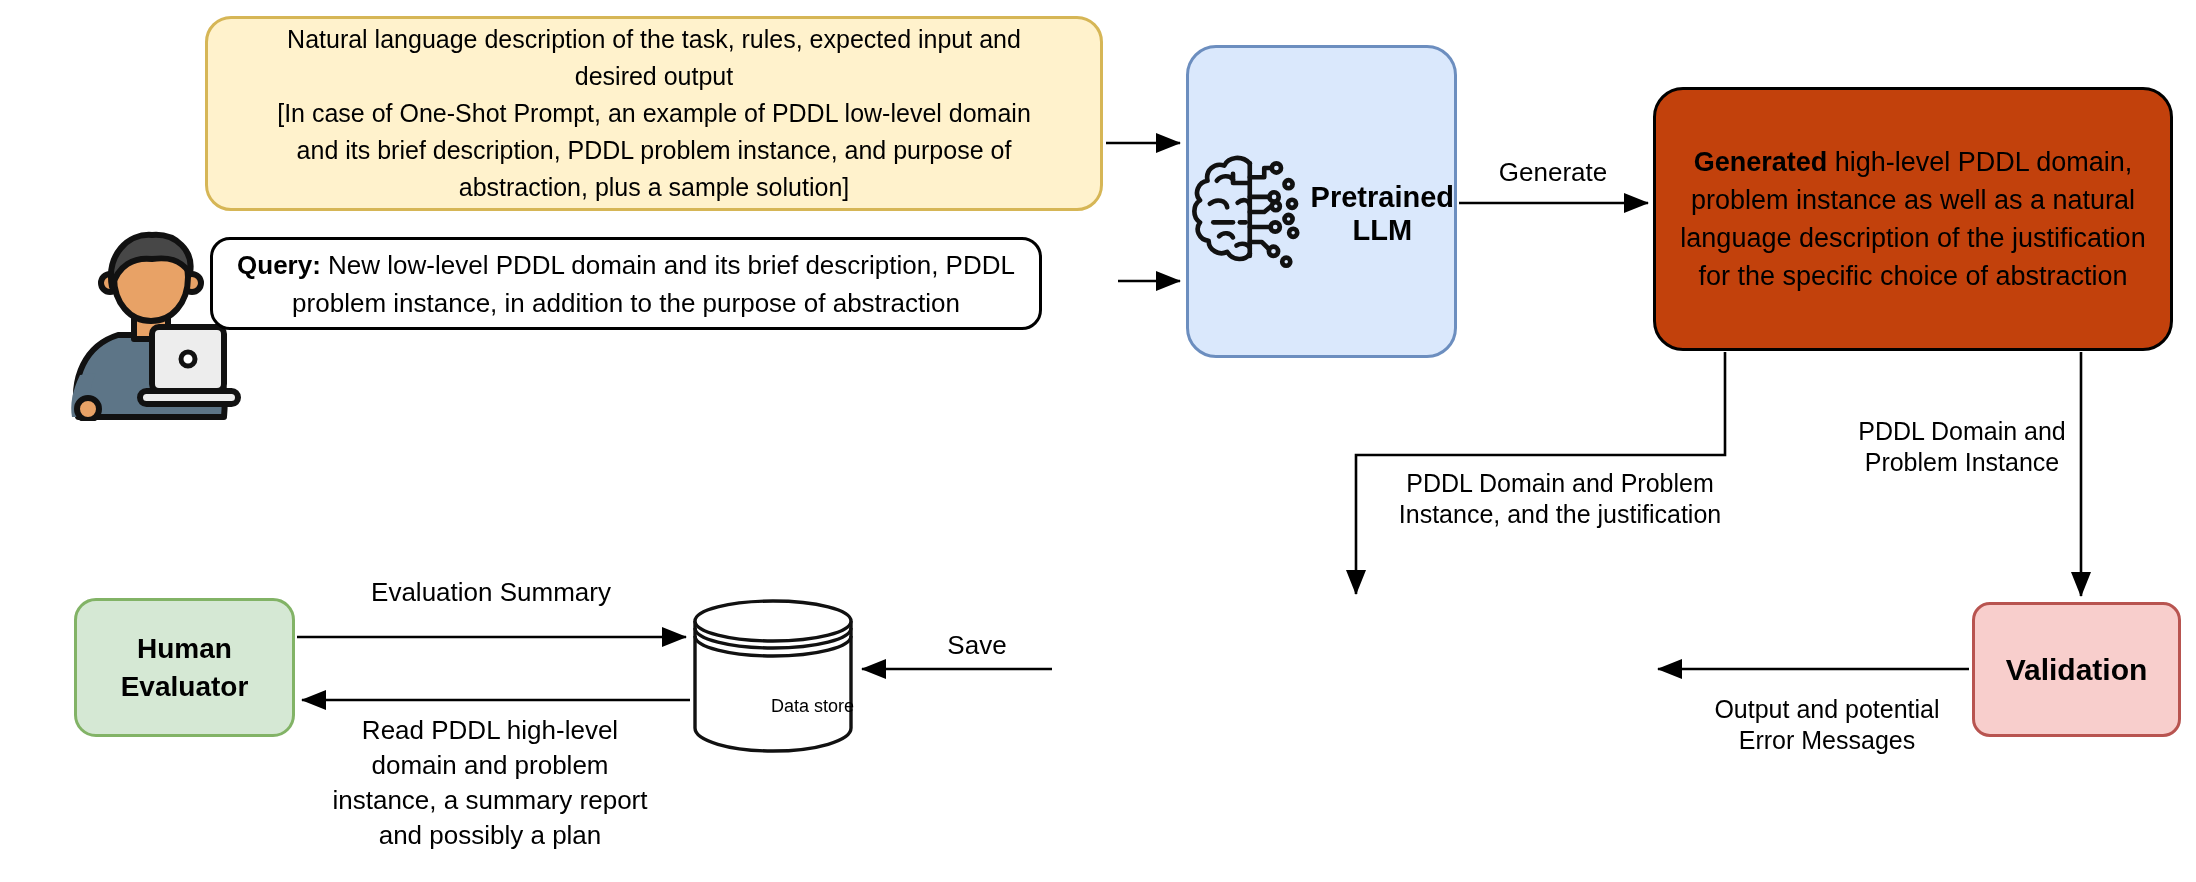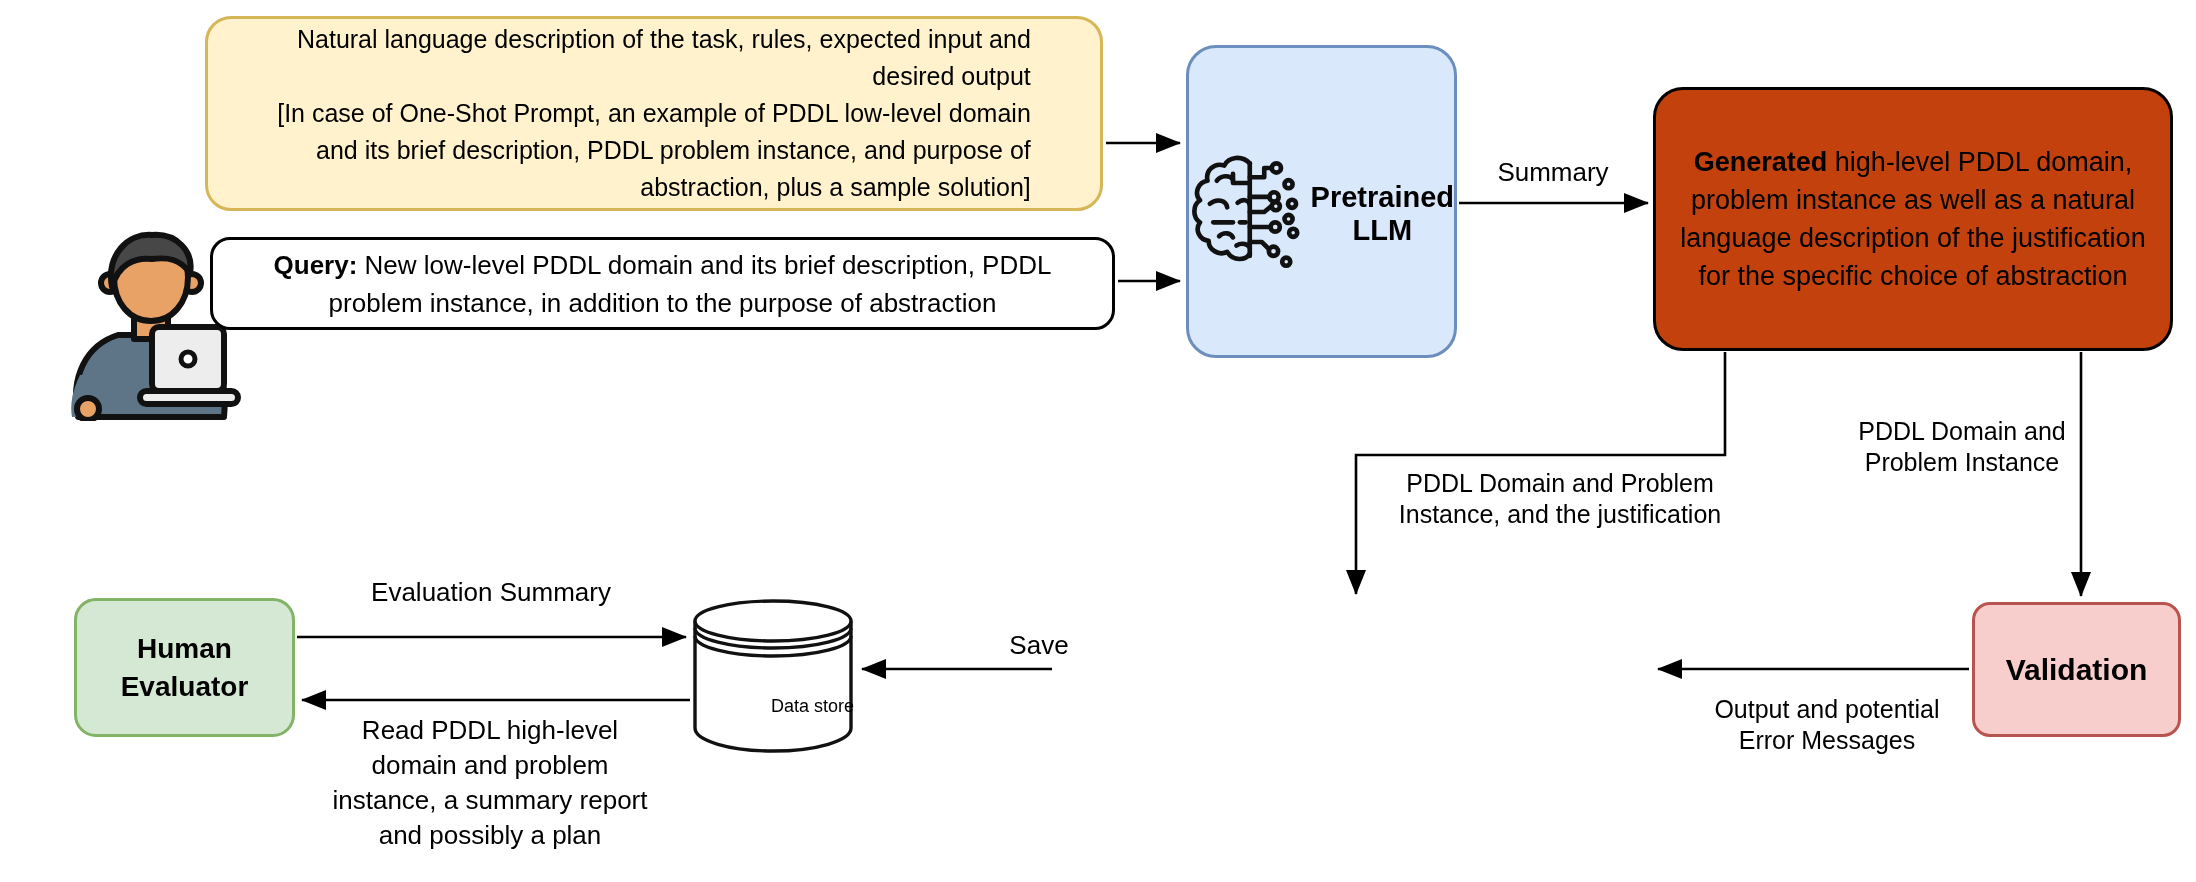--- a/index.html
+++ b/index.html
@@ -1,21 +1,21 @@
 <!DOCTYPE html>
 <html><head>
 <meta charset="utf-8">
 <style>
   html,body{margin:0;padding:0;background:#ffffff;}
   body{font-family:"Liberation Sans","DejaVu Sans",sans-serif;color:#000;}
   #canvas{position:relative;width:2196px;height:882px;background:#fff;overflow:hidden;}
   .abs{position:absolute;box-sizing:border-box;}
   .node{display:flex;align-items:center;justify-content:center;text-align:center;white-space:pre-line;}
-  .prompt-box{left:205px;top:16px;width:898px;height:195px;background:#FFF2CC;border:3px solid #D6B656;border-radius:26px;font-size:25px;line-height:37px;padding:0 18px;text-align:right;}
-  .query-box{left:210px;top:237px;width:905px;height:93px;background:#fff;border:3px solid #000;border-radius:20px;font-size:26px;line-height:38px;padding:0 14px;}
+  .prompt-box{left:205px;top:16px;width:898px;height:195px;background:#FFF2CC;border:3px solid #D6B656;border-radius:26px;font-size:25px;line-height:37px;padding:0 18px;}
+  .query-box{left:210px;top:237px;width:832px;height:93px;background:#fff;border:3px solid #000;border-radius:20px;font-size:26px;line-height:38px;padding:0 14px;}
   .llm-box{left:1186px;top:45px;width:271px;height:313px;background:#DAE8FC;border:3px solid #6C8EBF;border-radius:30px;flex-direction:row;justify-content:flex-start;padding-top:18px;}
   .llm-label{font-weight:bold;font-size:29px;margin-top:6px;}
   .generated-box{left:1653px;top:87px;width:520px;height:264px;background:#c2410c;border:3px solid #000;border-radius:30px;font-size:27px;line-height:38px;padding:0 10px;}
   .validation-box{left:1972px;top:602px;width:209px;height:135px;background:#F8CECC;border:3px solid #B85450;border-radius:18px;font-weight:bold;font-size:30px;}
   .result-box{left:1055px;top:602px;width:596px;height:135px;background:#fff;border:3px solid #000;border-radius:24px;font-size:26px;line-height:37px;padding:0 8px;}
   .human-box{left:74px;top:598px;width:221px;height:139px;background:#D5E8D4;border:3px solid #82B366;border-radius:22px;font-weight:bold;font-size:28px;line-height:38px;}
   .edge-label{position:absolute;text-align:center;font-size:25px;line-height:31px;white-space:pre-line;}
   .b{font-weight:bold;}
   svg.layer{position:absolute;left:0;top:0;}
   .ds-label{position:absolute;left:692px;top:672px;width:162px;text-align:right;font-size:18px;margin-top:24px;}
@@ -130,27 +130,27 @@
       <path d="M3,39 A78,20 0 0 0 159,39"></path>
     </g>
   </svg>
   <div class="ds-label">Data store</div>
 
   <div class="abs node human-box">
     <div>Human
 Evaluator</div>
   </div>
 
-  <div class="edge-label" style="left:1453px;top:157px;width:200px;font-size:26px;">Summary</div>
+  <div class="edge-label" style="left:1453px;top:157px;width:200px;font-size:26px;">Generate</div>
   <div class="edge-label" style="left:1360px;top:468px;width:400px;">PDDL Domain and Problem
 Instance, and the justification</div>
   <div class="edge-label" style="left:1662px;top:694px;width:330px;">Output and potential
 Error Messages</div>
   <div class="edge-label" style="left:1797px;top:416px;width:330px;">PDDL Domain and
 Problem Instance</div>
-  <div class="edge-label" style="left:984px;top:630px;width:110px;font-size:26px;">Save</div>
+  <div class="edge-label" style="left:922px;top:630px;width:110px;font-size:26px;">Save</div>
   <div class="edge-label" style="left:326px;top:577px;width:330px;font-size:26px;">Evaluation Summary</div>
   <div class="edge-label" style="left:295px;top:713px;width:390px;font-size:26px;line-height:35px;">Read PDDL high-level
 domain and problem
 instance, a summary report
 and possibly a plan</div>
 
 </div>
 
 </body></html>

